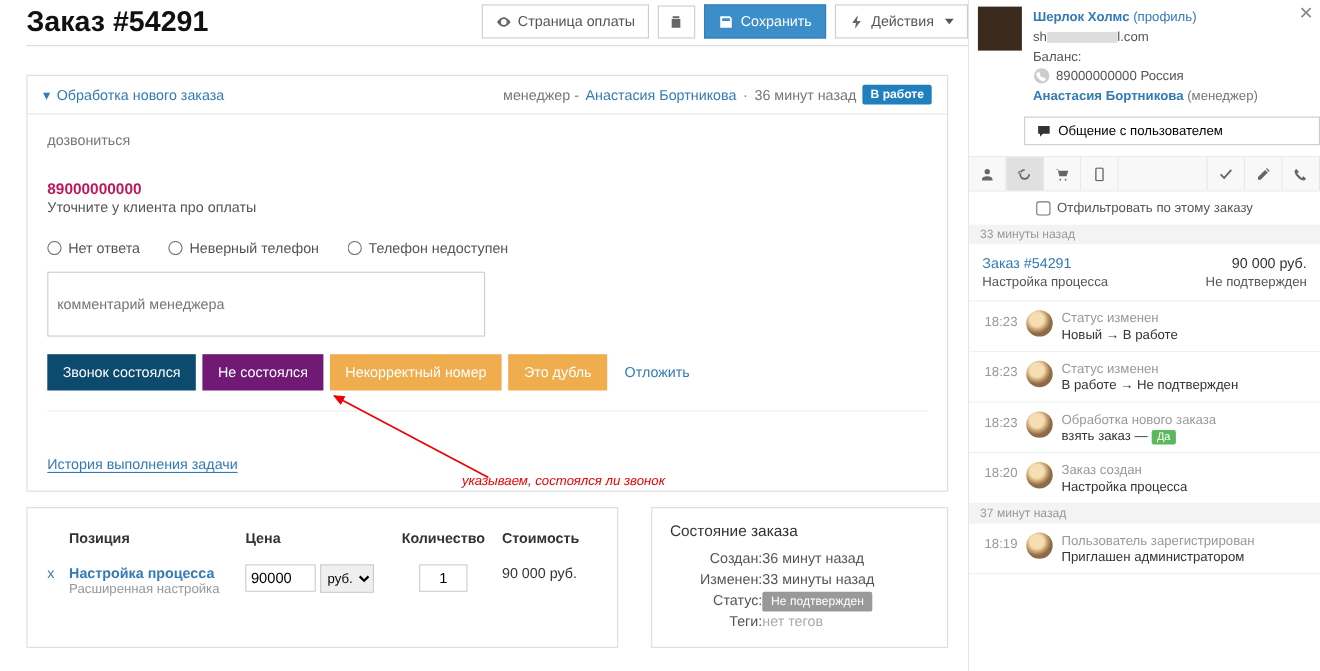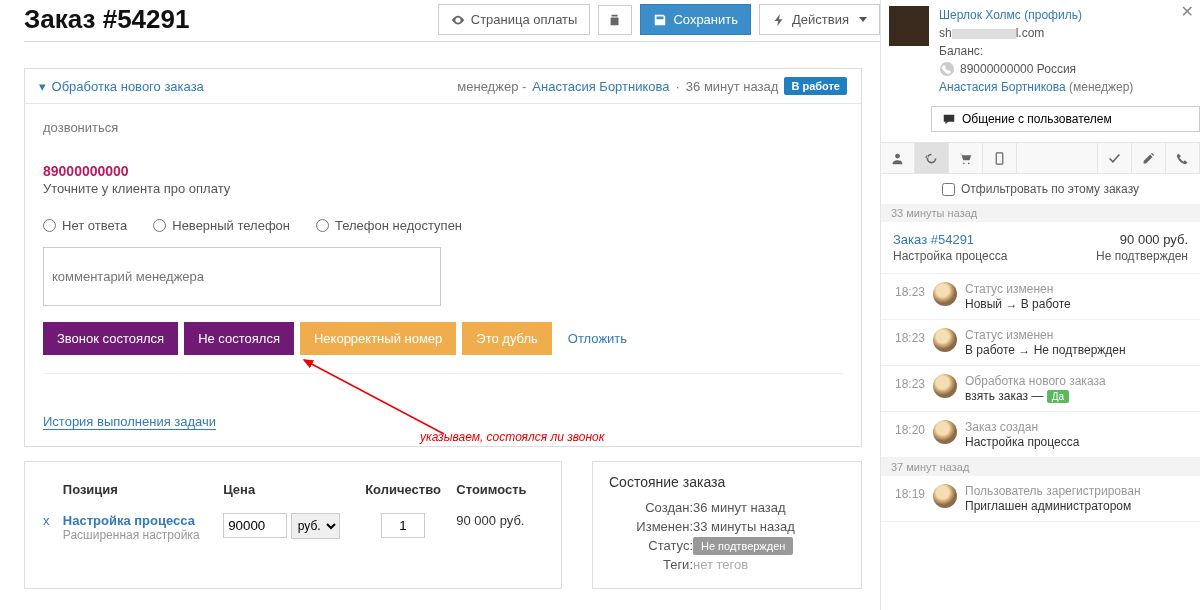--- a/index.html
+++ b/index.html
@@ -30,21 +30,21 @@
 .phone-sub { color: #555; margin-top: 2px; }
 
 .radios { display: flex; gap: 26px; margin-top: 22px; color: #555; }
 .radios label { display: flex; align-items: center; gap: 6px; cursor: pointer; }
 .radios input { margin: 0; }
 
 .comment { margin-top: 14px; width: 398px; padding: 21px 8px; border: 1px solid #ccc; font-size: 13px; }
 
 .btnrow { display: flex; gap: 6px; align-items: center; margin-top: 16px; }
 .bb { padding: 9px 14px; border: none; color: #fff; font-size: 13px; cursor: pointer; }
-.bb.green { background: #701a75; }
+.bb.green { background: #0c4a6e; }
 .bb.red { background: #701a75; }
 .bb.orange { background: #f0ad4e; }
 .link { color: #337ab7; text-decoration: none; cursor: pointer; margin-left: 10px; }
 
 .histlink { margin-top: 40px; display: inline-block; color: #337ab7; text-decoration: none; border-bottom: 1px solid #337ab7; }
 
 .annot { position: absolute; color: #e00; font-size: 12px; font-style: italic; }
 .arrow { position: absolute; }
 
 .lower { display: flex; gap: 30px; margin-top: 14px; margin-right: 18px; }
@@ -63,21 +63,21 @@
 .status-grey { background: #999; color: #fff; font-size: 11px; padding: 3px 8px; border-radius: 2px; }
 
 .kv { display: flex; font-size: 13px; margin: 4px 0; }
 .kv .k { width: 84px; color: #555; }
 .kv .v { color: #555; }
 
 
 .prof { display: flex; gap: 10px; padding: 6px 8px 10px 8px; position: relative; }
 .ava { width: 40px; height: 40px; background: #3b2a1e; }
 .prof-info { font-size: 12px; color: #555; line-height: 1.5; }
-.prof-info a { color: #337ab7; text-decoration: none; font-weight: normal; }
+.prof-info a { color: #337ab7; text-decoration: none; font-weight: bold; }
 .closex { position: absolute; top: 2px; right: 6px; color: #888; cursor: pointer; font-size: 16px; }
 .chatbtn { margin-left: 50px; margin-bottom: 10px; display: inline-flex; align-items: center; gap: 6px; padding: 5px 10px; border: 1px solid #ccc; background: #fff; font-size: 12px; cursor: pointer; }
 .tabbar { display: flex; border-top: 1px solid #e5e5e5; border-bottom: 1px solid #e5e5e5; }
 .tabbar .t { flex: 0 0 auto; width: 34px; height: 30px; display: flex; align-items: center; justify-content: center; border-right: 1px solid #e5e5e5; color: #666; cursor: pointer; font-size: 13px; background: #f8f8f8; }
 .tabbar .t.active { background: #e0e0e0; }
 .tabbar .spacer { flex: 1; border-right: 1px solid #e5e5e5; background: #f8f8f8; }
 .filterrow { padding: 8px 10px; font-size: 12px; color: #555; text-align: center; display: flex; align-items: center; justify-content: center; gap: 6px; }
 .daysep { background: #f3f3f3; color: #999; font-size: 11px; padding: 3px 10px; }
 .feed { flex: 1; overflow: auto; }
 .summary { padding: 10px 12px; border-bottom: 1px solid #eee; }
@@ -136,21 +136,21 @@
         <span>менеджер - </span>
         <a href="#">Анастасия Бортникова</a>
         <span>·</span>
         <span>36 минут назад</span>
         <span class="badge-status">В работе</span>
       </div>
     </div>
     <div class="panel-bd">
       <div class="muted">дозвониться</div>
       <div class="phone">89000000000</div>
-      <div class="phone-sub" style="margin-bottom:2px;">Уточните у клиента про оплату</div>
+      <div class="phone-sub" style="margin-bottom:2px;">Уточните у клиента про оплаты</div>
 
       <div class="radios">
         <label>
               <input type="radio" name="r" style="">
               <span>Нет ответа</span>
             </label>
         <label>
               <input type="radio" name="r" style="">
               <span>Неверный телефон</span>
             </label>

